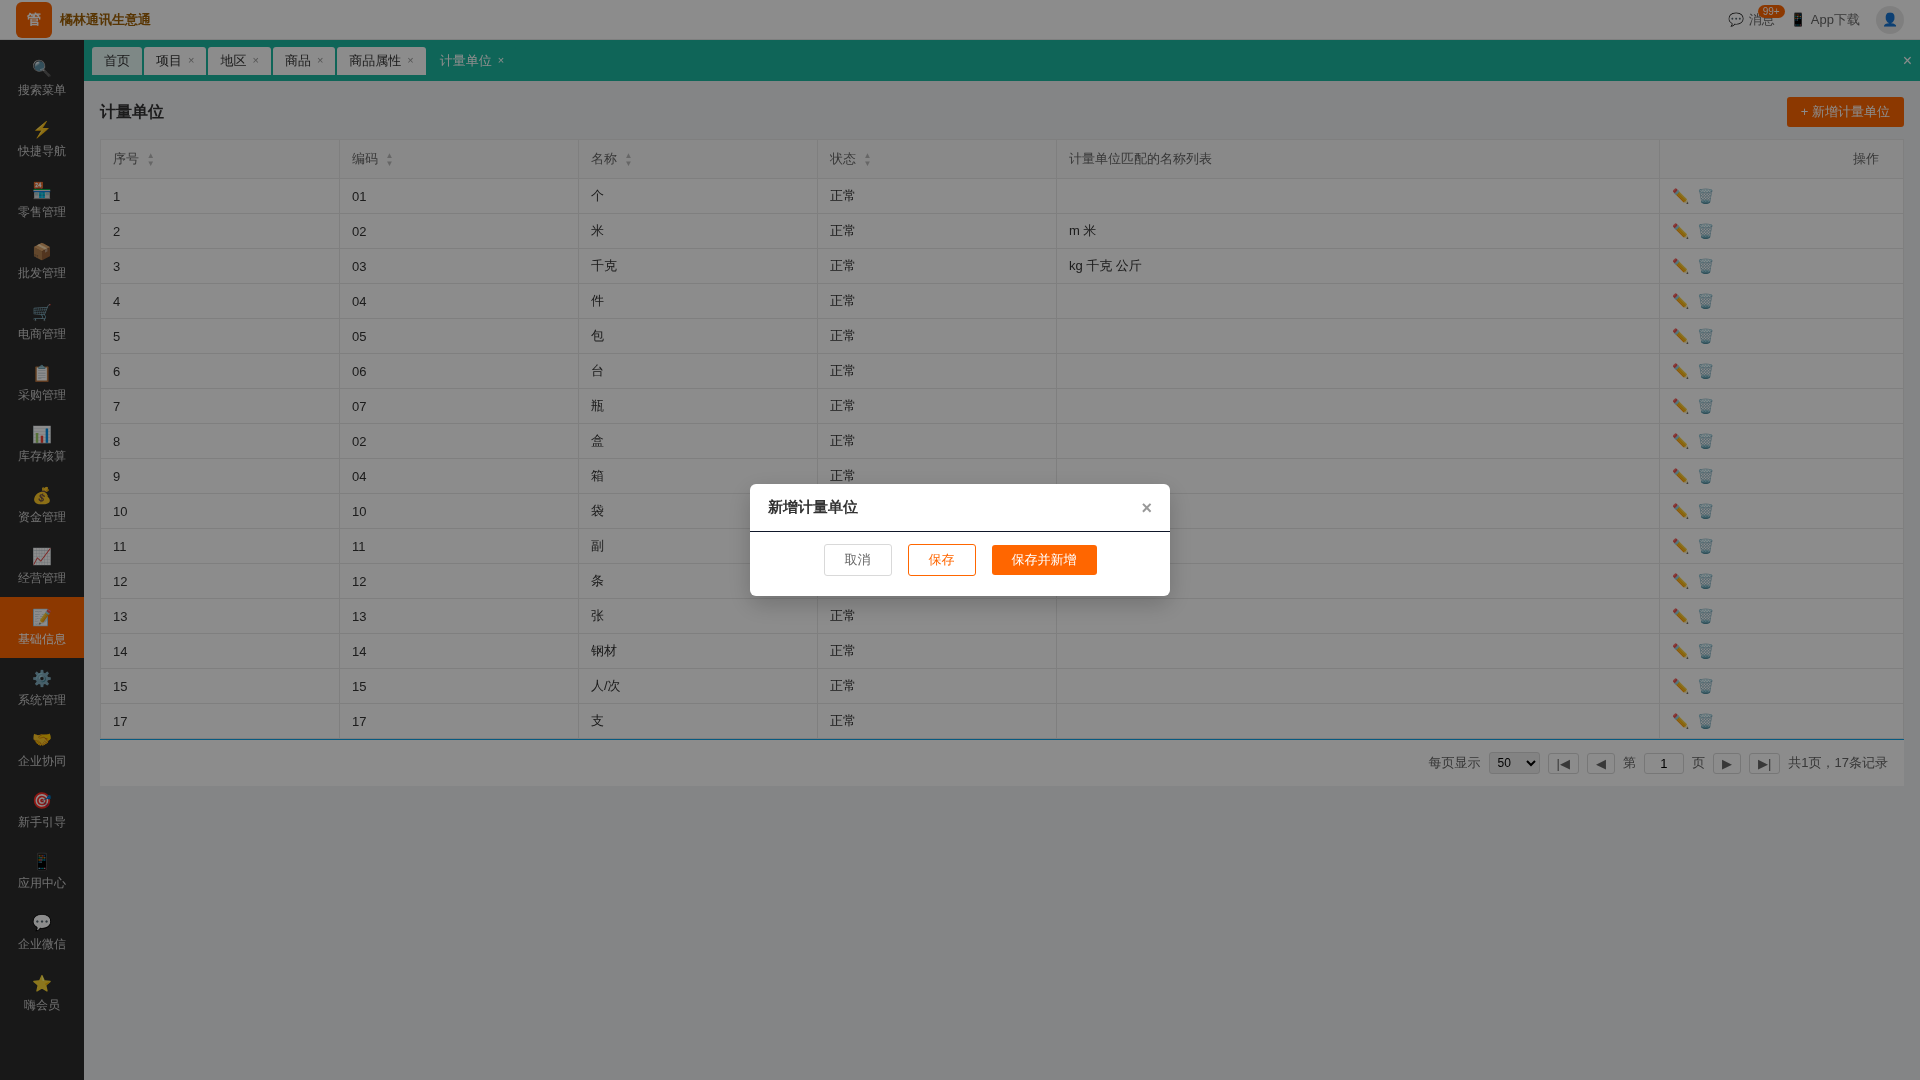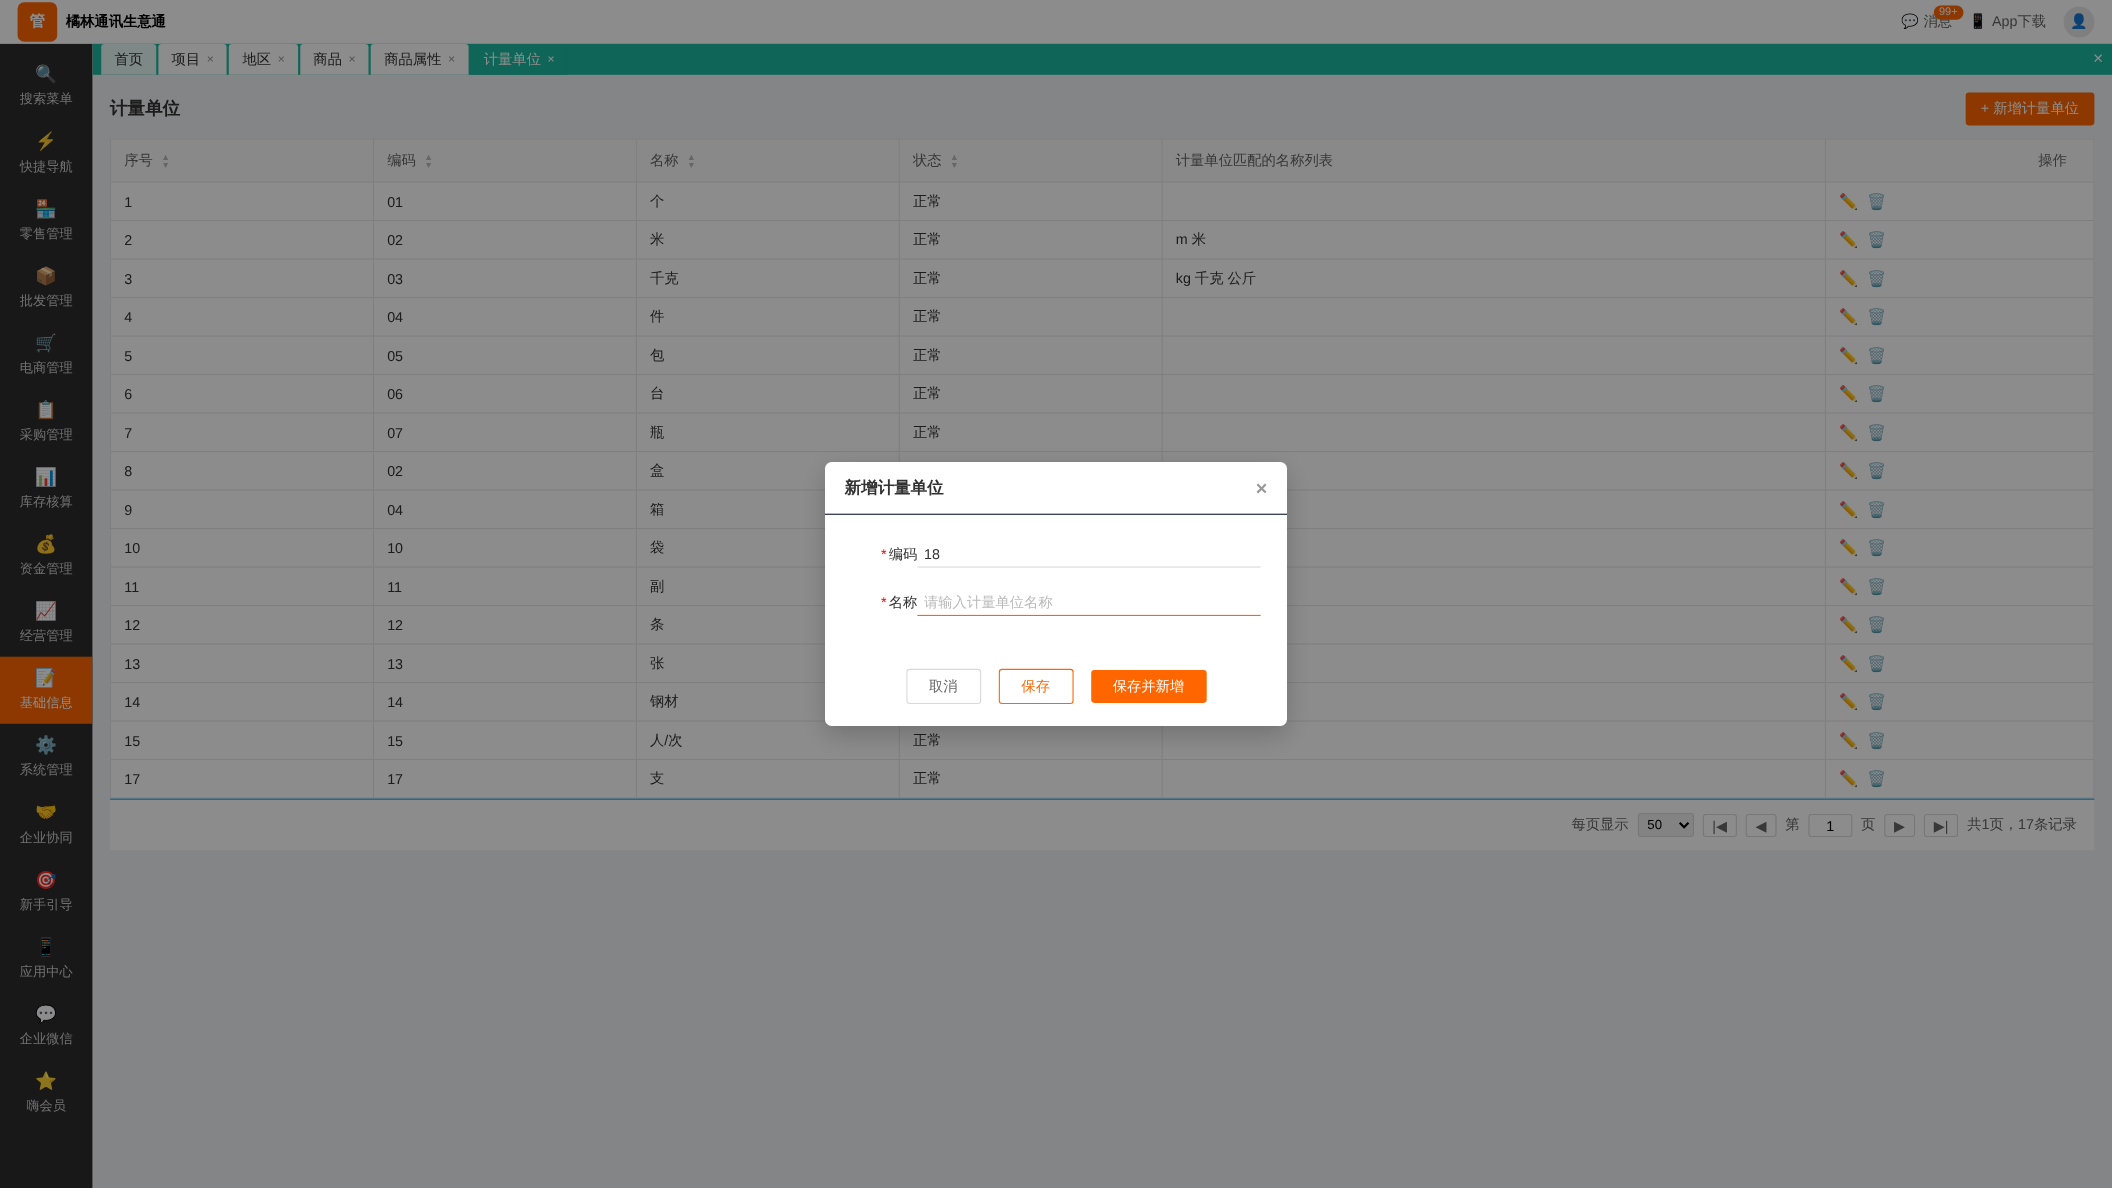--- a/index.html
+++ b/index.html
@@ -116,21 +116,21 @@
       flex-direction: column;
       overflow: hidden;
     }
 
     
     .tab-bar {
       background: #1db8a0;
       display: flex;
       align-items: center;
       padding: 0 8px;
-      height: 28px;
+      height: 41px;
       gap: 2px;
       flex-shrink: 0;
     }
     .tab-item {
       background: #fff;
       color: #333;
       padding: 4px 12px;
       border-radius: 3px 3px 0 0;
       font-size: 13px;
       display: flex;
@@ -358,21 +358,21 @@
       cursor: pointer;
       font-size: 13px;
     }
   </style>
 </head>
 <body>
 
 <div class="top-header">
   <div class="logo-area">
     <div class="logo-icon">管</div>
-    <span style="font-size:13px;color:#000000;font-weight:bold;">橘林通讯生意通</span>
+    <span style="font-size:13px;color:#a16207;font-weight:bold;">橘林通讯生意通</span>
   </div>
   <div class="header-right">
     <div class="header-badge" style="position:relative;display:inline-flex;align-items:center;gap:4px;">
       <span>💬</span>
       <span>消息</span>
       <span class="badge-dot">99+</span>
     </div>
     <div style="display:flex;align-items:center;gap:4px;cursor:pointer;">
       <span>📱</span>
       <span>App下载</span>
@@ -748,33 +748,19 @@
     </div>
   </div>
 </div>
 
 <div class="overlay">
   <div class="modal">
     <div class="modal-header">
       <span>新增计量单位</span>
       <span class="modal-close">×</span>
     </div>
-    <div class="modal-body">
-      <div class="form-row">
-        <label class="form-label">
-          <span class="required">*</span><span>编码</span>
-        </label>
-        <input class="form-input" type="text" value="18" style="">
-      </div>
-      <div class="form-row">
-        <label class="form-label">
-          <span class="required">*</span><span>名称</span>
-        </label>
-        <input class="form-input name-input" type="text" placeholder="请输入计量单位名称" style="">
-      </div>
-    </div>
     <div class="modal-footer">
       <button class="btn-cancel">取消</button>
       <button class="btn-save">保存</button>
       <button class="btn-save-new">保存并新增</button>
     </div>
   </div>
 </div>
 
 </body></html>

